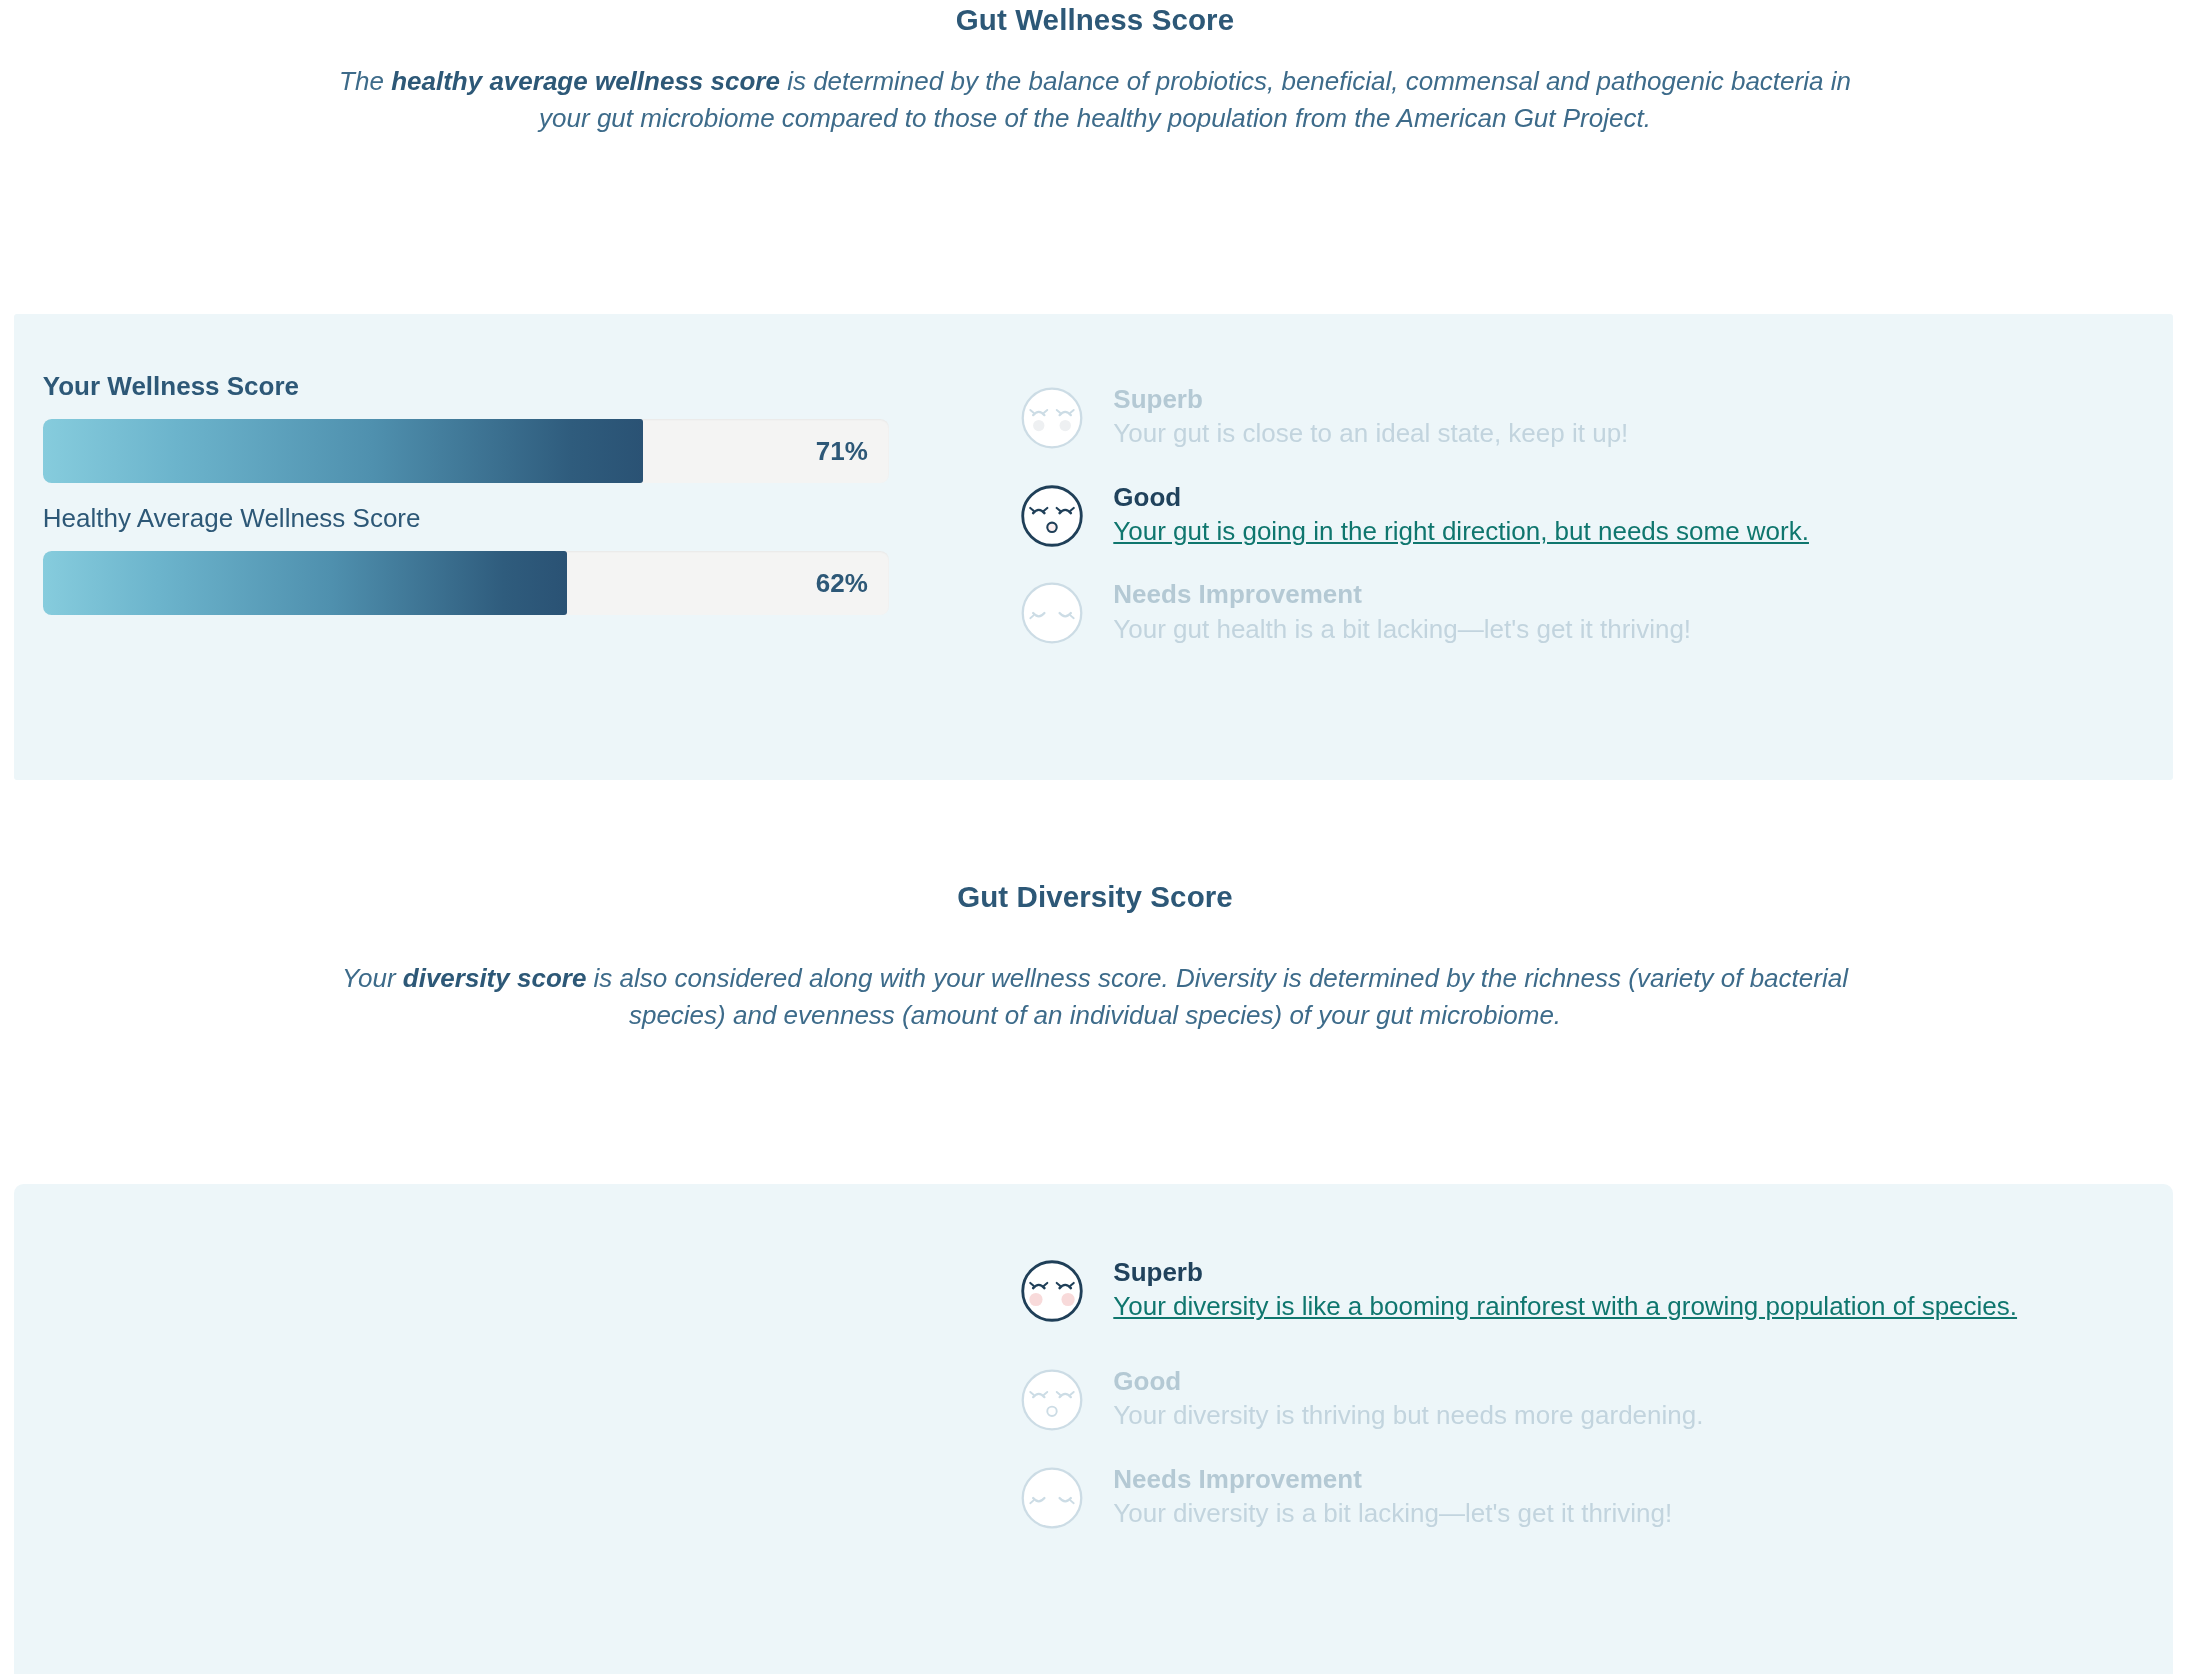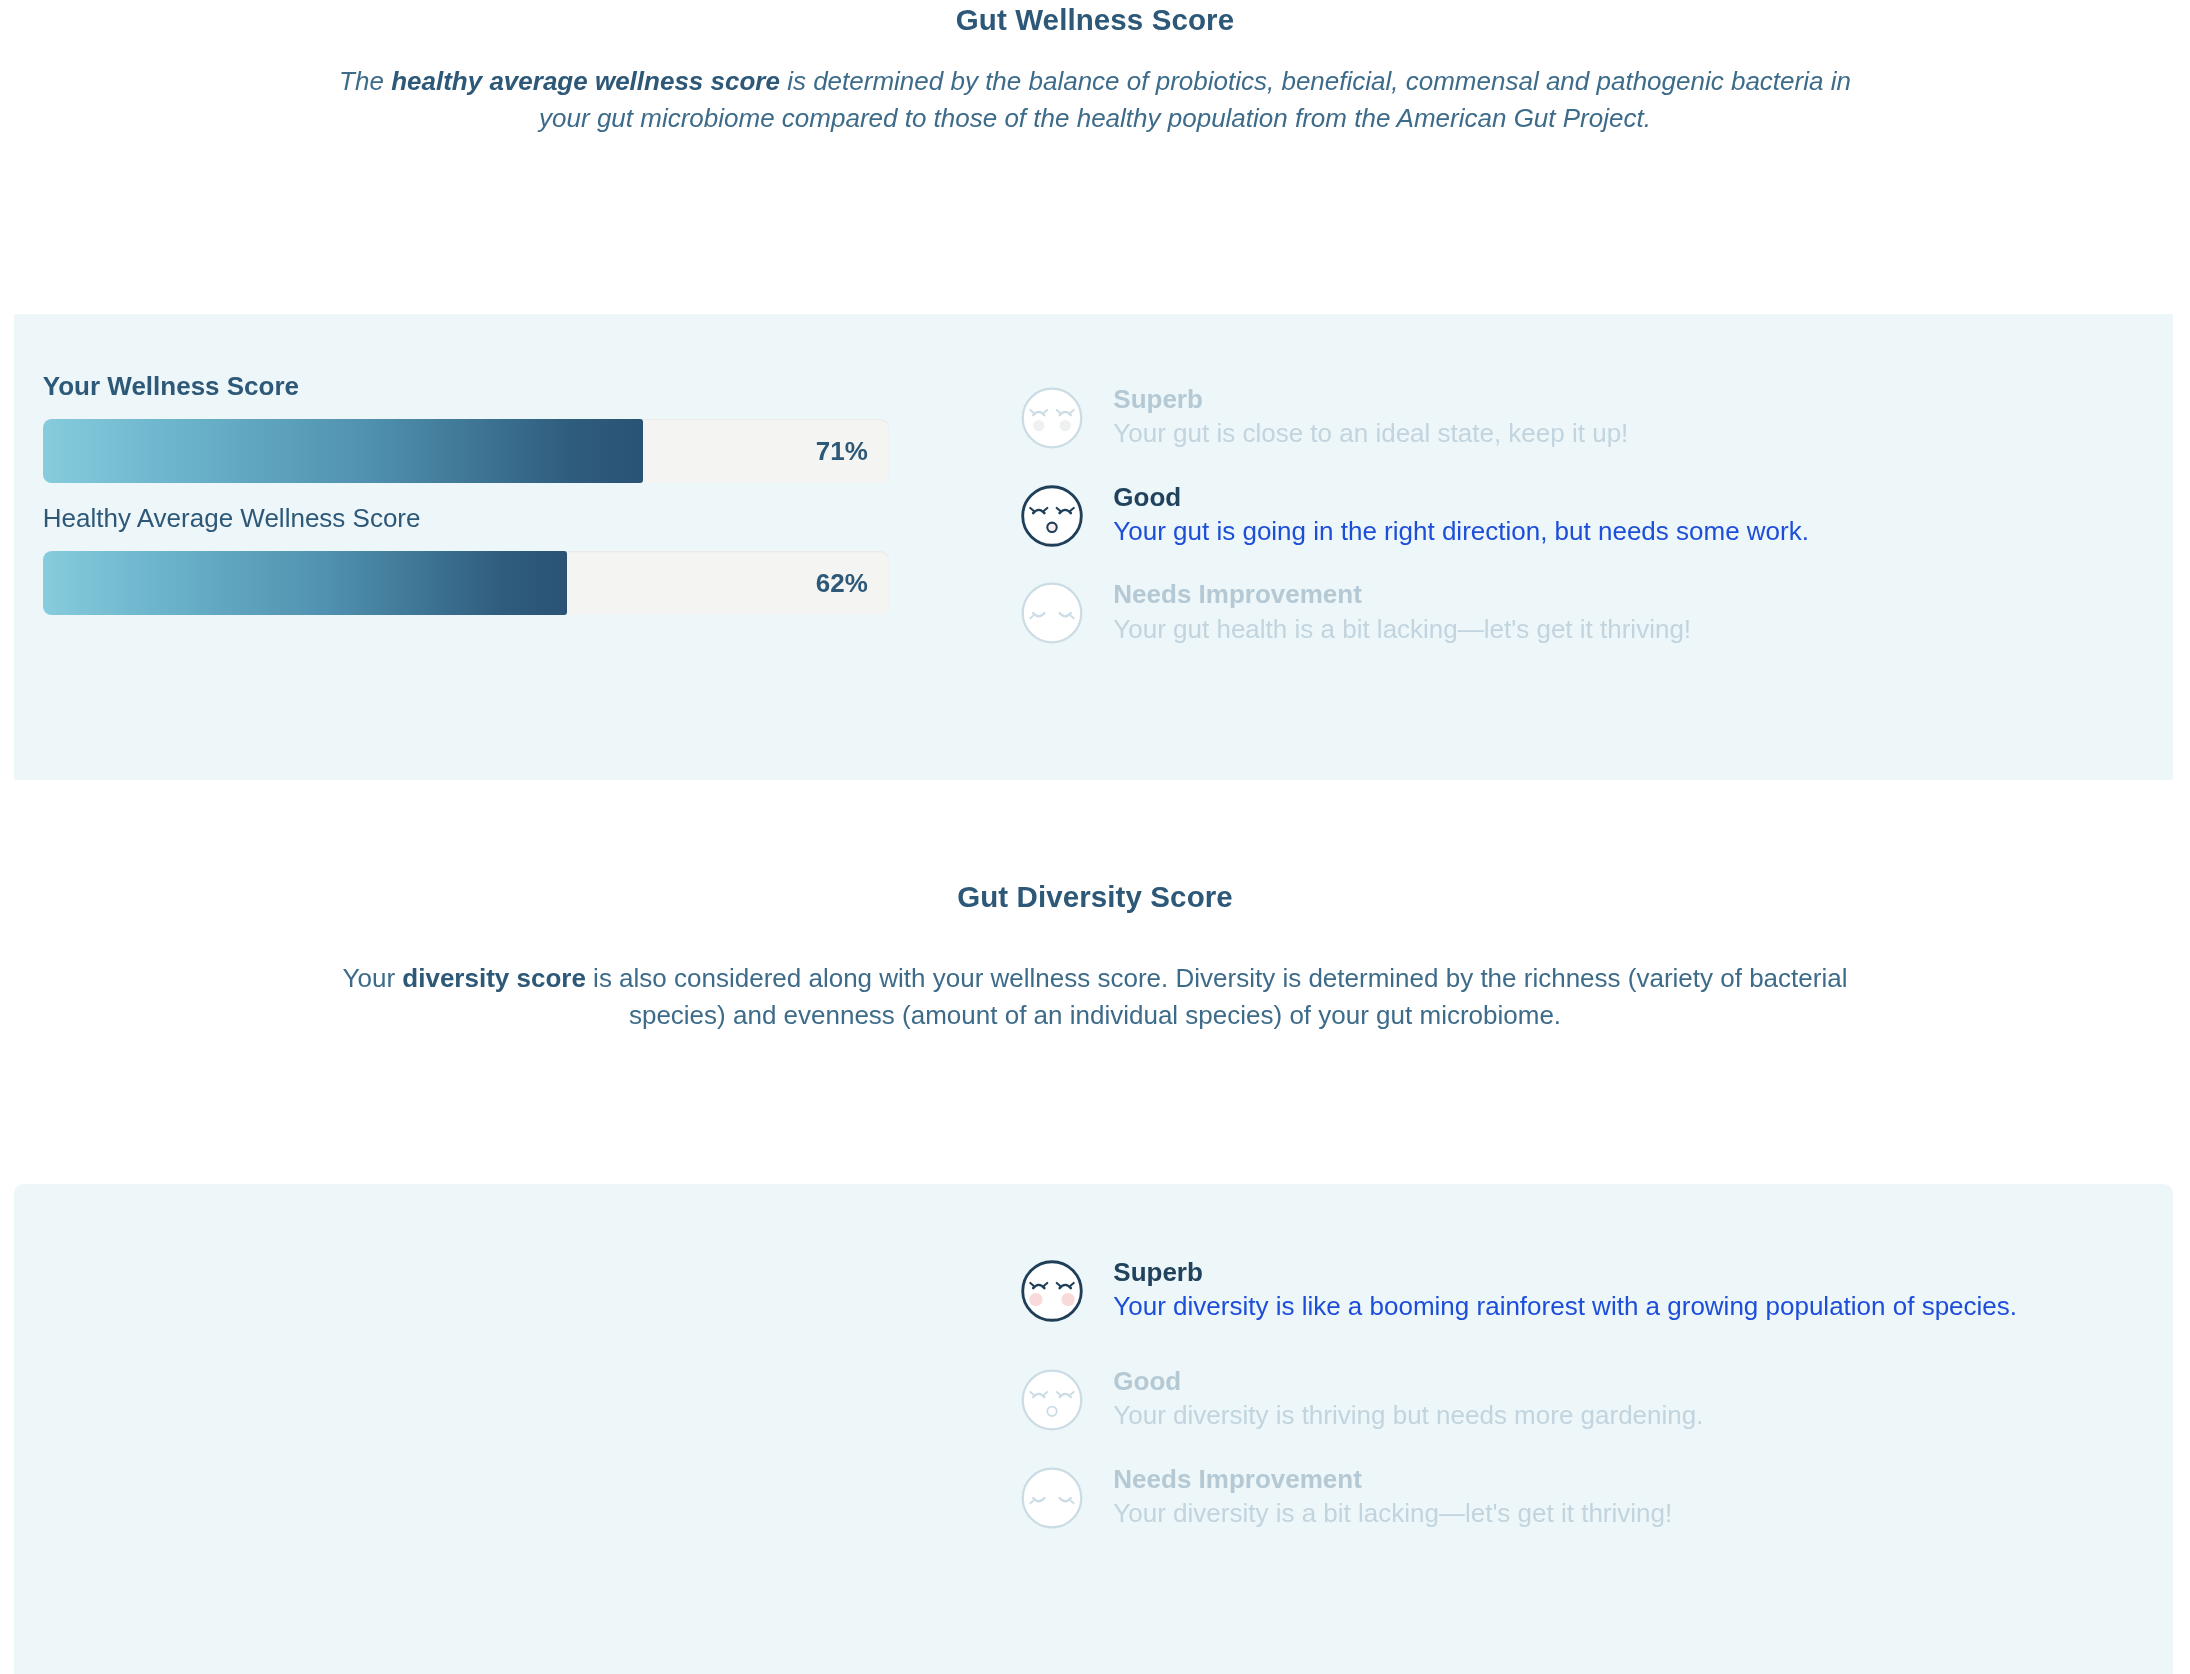--- a/index.html
+++ b/index.html
@@ -139,21 +139,21 @@
     display: block;
   }
   .status-desc {
     font-size: 26px;
     font-weight: normal;
     line-height: 1.34;
     display: block;
   }
 
   .status-item.active .status-title { color: #20425c; }
-  .status-item.active .status-desc  { color: #1d4ed8; }
+  .status-item.active .status-desc  { color: #0f766e; text-decoration: underline; }
   .status-item.dim .status-title { color: #b4c9d4; }
   .status-item.dim .status-desc  { color: #c2d4de; }
 
   
   .status-item.wide .status-desc { width: 1170px; margin-left: -100px; padding-left: 100px; text-indent: 0; }
 </style>
 </head>
 <body>
 
 <div class="page">
@@ -240,21 +240,21 @@
           <span class="status-title">Needs Improvement</span>
           <span class="status-desc">Your gut health is a bit lacking—let's get it thriving!</span>
         </div>
 
       </div>
     </div>
   </div>
 
   <div class="section-head" style="position:absolute; left:0; top:880px; width:2190px;">
     <div class="section-title">Gut Diversity Score</div>
-    <div class="section-desc" style="margin-top:46px;">
+    <div class="section-desc" style="margin-top:46px;font-style:italic;">
       <span>Your </span><b>diversity score</b><span> is also considered along with your wellness score. Diversity is determined by the richness (variety of bacterial species) and evenness (amount of an individual species) of your gut microbiome.</span>
     </div>
   </div>
 
   <div class="card" style="left:14.3px; top:1184px; width:2159px; height:491px; border-radius:9.5px 9.5px 0 0;">
     <div class="card-inner">
 
 
       <div class="status-col" style="top:55px;">
 

